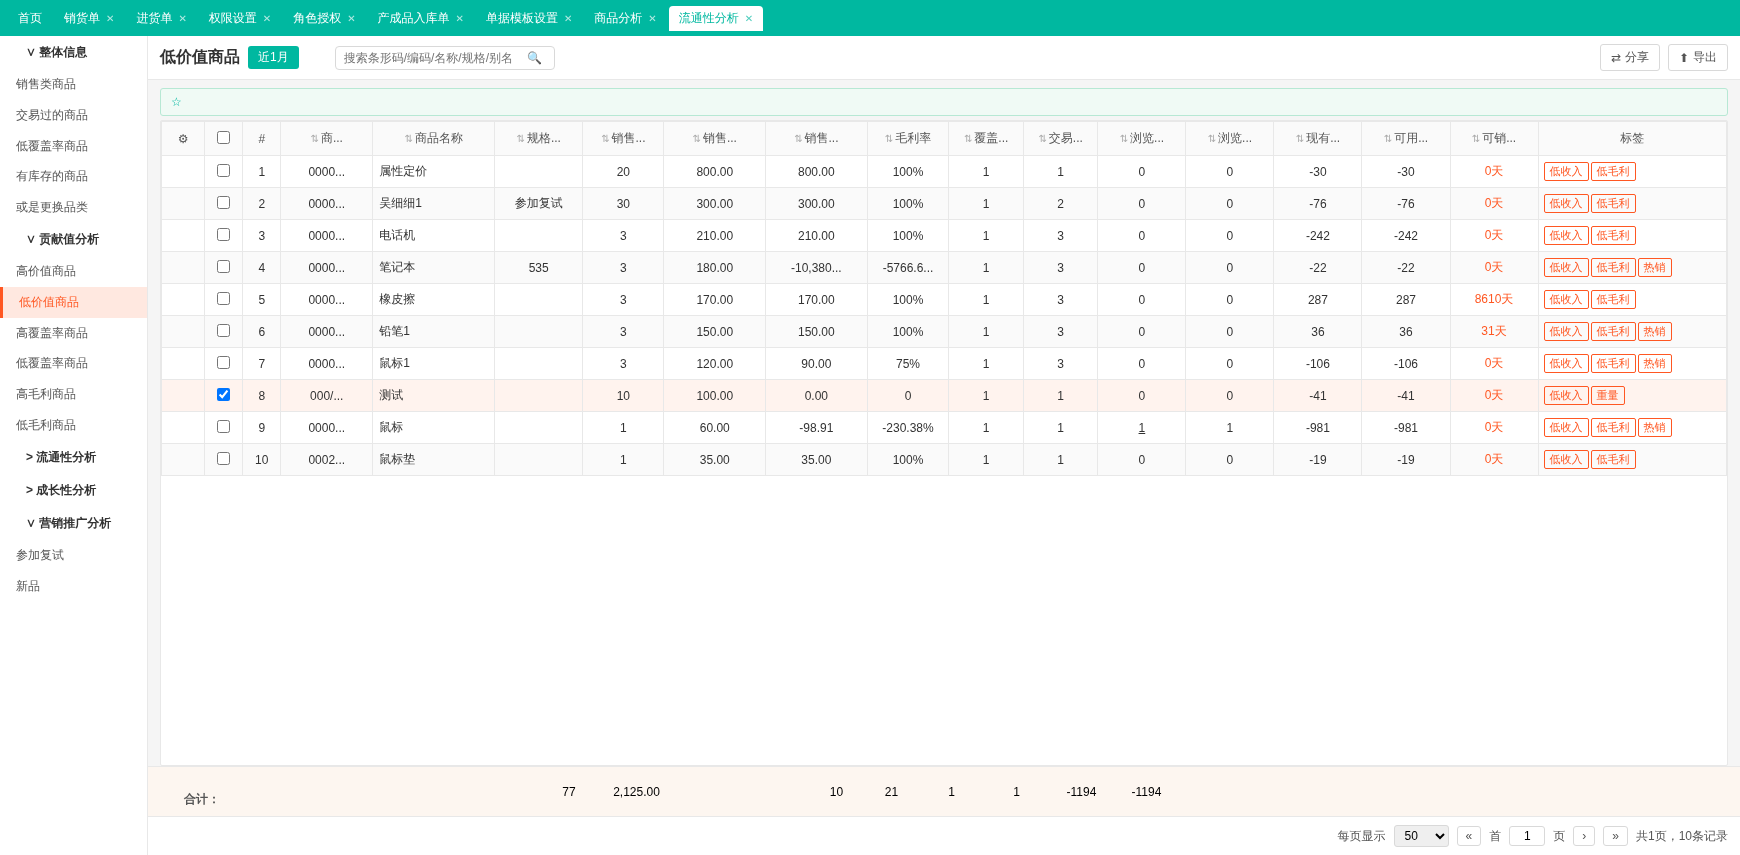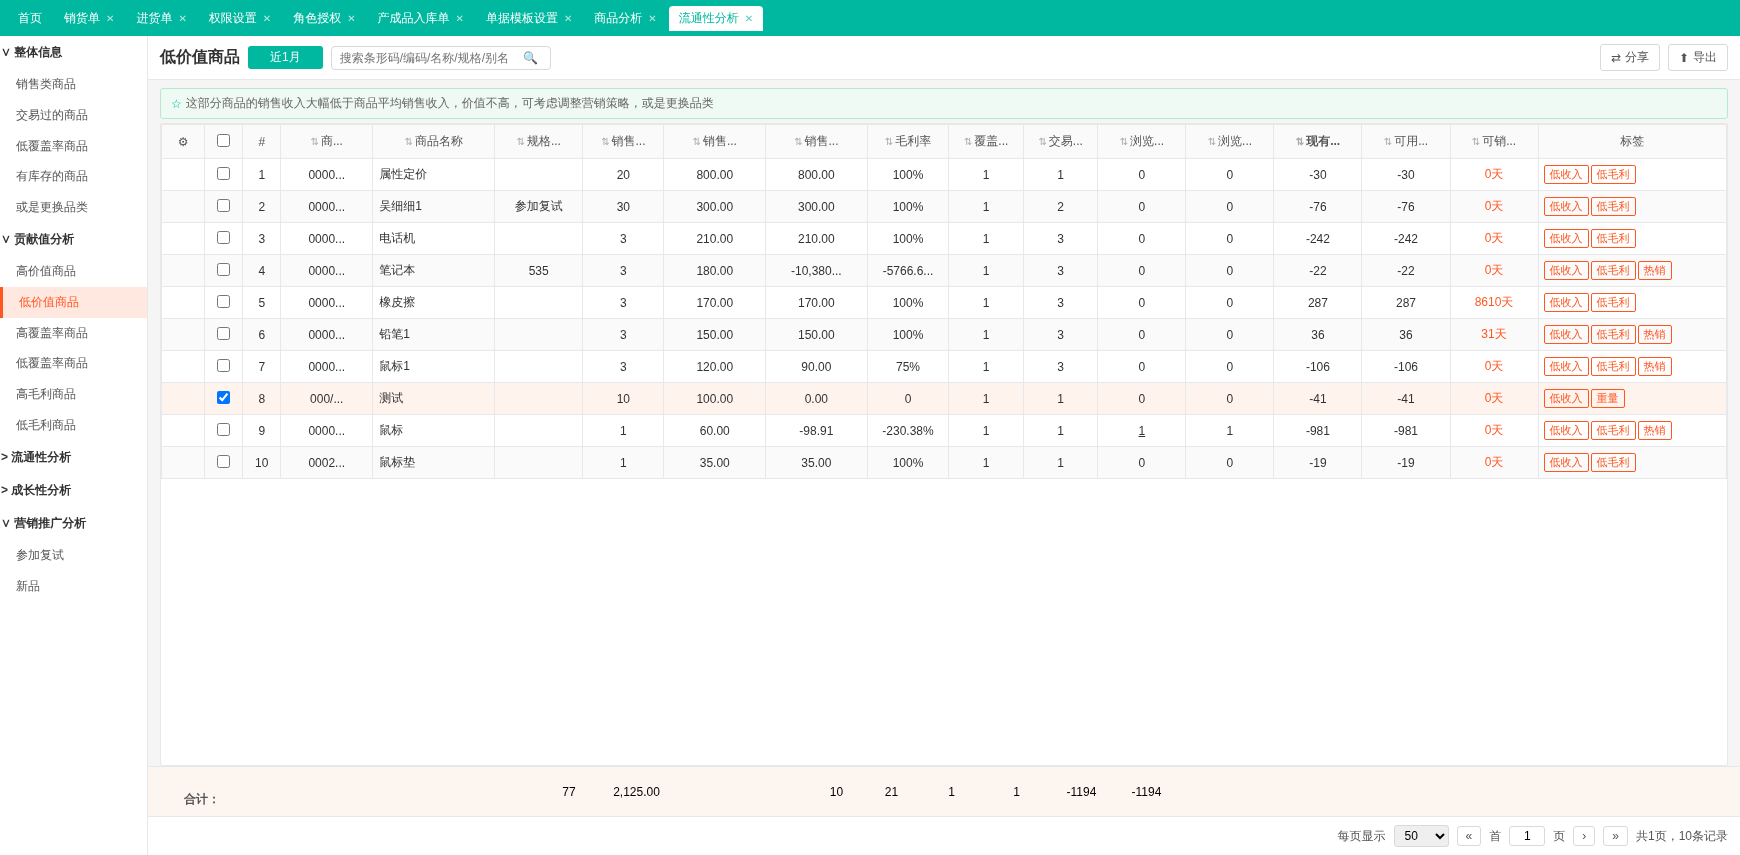--- a/index.html
+++ b/index.html
@@ -21,21 +21,21 @@
 
     
     .main-layout { display: flex; height: calc(855px - 36px); }
 
     
     .sidebar {
       width: 148px; background: #fff; border-right: 1px solid #e8e8e8;
       overflow-y: auto; flex-shrink: 0;
     }
     .sidebar-group-header {
-      display: flex; align-items: center; padding: 8px 1px;
+      display: flex; align-items: center; padding: 8px 26px;
       color: #333; font-weight: bold; cursor: pointer;
       gap: 4px;
     }
     .sidebar-item {
       padding: 7px 10px 7px 16px; color: #555; cursor: pointer;
       line-height: 1.4;
     }
     .sidebar-item.active { background: #ffe8e0; color: #ff5722; border-left: 3px solid #ff5722; }
 
     
@@ -46,26 +46,26 @@
 
     
     .content-header {
       background: #fff; padding: 8px 12px;
       display: flex; align-items: center; gap: 8px;
       border-bottom: 1px solid #e8e8e8; flex-shrink: 0;
     }
     .page-title { font-size: 16px; font-weight: bold; color: #333; }
     .btn-recent-month {
       background: #00b8a0; color: #fff; border: none;
-      border-radius: 3px; padding: 3px 22px; cursor: pointer; font-size: 12px;
+      border-radius: 3px; padding: 3px 10px; cursor: pointer; font-size: 12px;
     }
     .search-box {
       border: 1px solid #d9d9d9; border-radius: 4px;
       padding: 4px 8px; width: 220px; color: #999;
-      display: flex; align-items: center; gap: 4px;
+      display: flex; align-items: center; gap: 4px; margin-left: 28px;
     }
     .search-box input { border: none; outline: none; width: 180px; color: #999; font-size: 12px; }
     .header-right { margin-left: auto; display: flex; gap: 8px; }
     .btn-action {
       background: none; border: 1px solid #d9d9d9; border-radius: 3px;
       padding: 4px 10px; cursor: pointer; color: #555; font-size: 12px;
       display: flex; align-items: center; gap: 4px;
     }
 
     
@@ -151,21 +151,21 @@
     .col-name { width: 90px; }
     .col-spec { width: 65px; }
     .col-sale1 { width: 60px; }
     .col-sale2 { width: 75px; }
     .col-sale3 { width: 75px; }
     .col-margin { width: 60px; }
     .col-cover { width: 55px; }
     .col-trade { width: 55px; }
     .col-browse1 { width: 65px; }
     .col-browse2 { width: 65px; }
-    .col-stock1 { width: 65px; font-weight: bold; }
+    .col-stock1 { width: 65px; }
     .col-stock2 { width: 65px; }
     .col-stock3 { width: 65px; }
     .col-tag { width: 120px; }
   </style>
 </head>
 <body>
 
 <div class="top-nav">
   <div class="nav-item">
     <span>首页</span>
@@ -256,21 +256,20 @@
         </button>
         <button class="btn-action">
           <span>⬆</span>
           <span>导出</span>
         </button>
       </div>
     </div>
 
     <div class="notice-bar">
       <span style="color:#00b8a0;">☆</span>
-      <span>这部分商品的销售收入大幅低于商品平均销售收入，价值不高，可考虑调整营销策略，或是更换品类</span>
     </div>
 
     <div class="table-container">
       <table>
         <thead>
           <tr>
             <th class="col-settings">⚙</th>
             <th class="col-check"><input type="checkbox" style=""></th>
             <th class="col-num">#</th>
             <th class="col-code"><span class="col-icon">⇅</span>商...</th>

